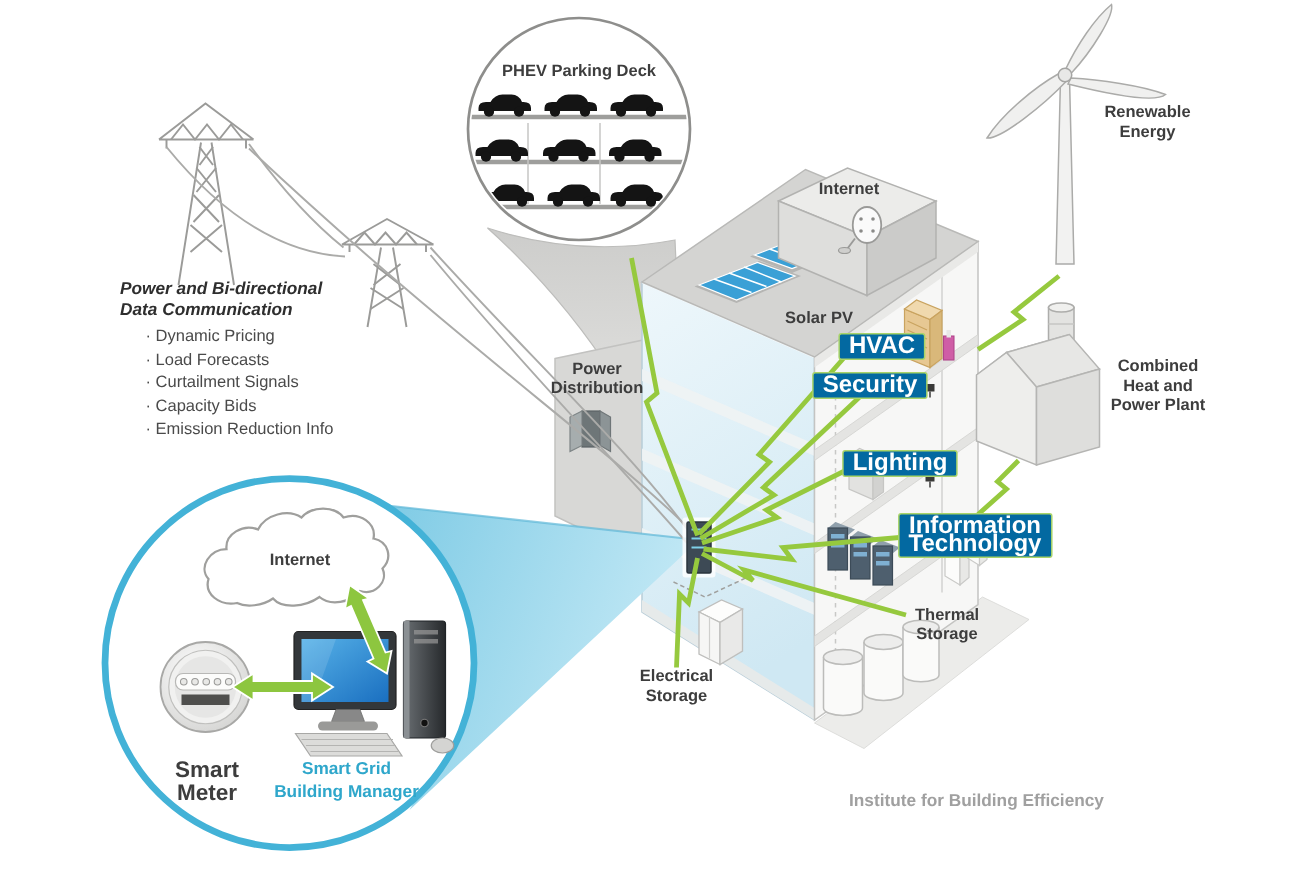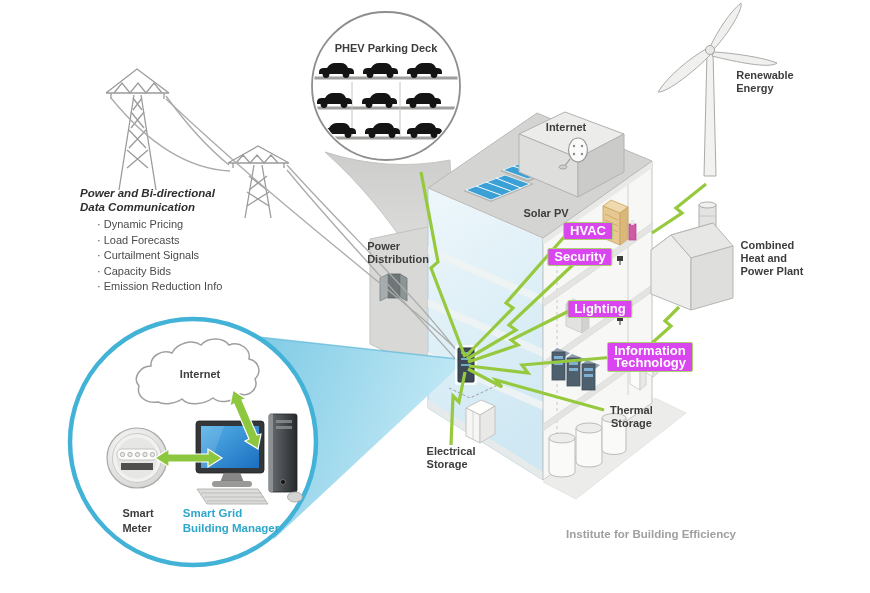--- a/index.html
+++ b/index.html
@@ -1,24 +1,24 @@
 <!DOCTYPE html>
 <html><head>
 <meta charset="utf-8">
 <style>
   html,body{margin:0;padding:0;background:#fff;}
   #stage{position:relative;width:870px;height:593px;background:#ffffff;overflow:hidden;
          font-family:"Liberation Sans",sans-serif;}
   #stage svg{position:absolute;left:0;top:0;}
   .label{position:absolute;transform:translate(-50%,-50%);color:#3d3d3d;font-weight:700;
-         font-size:11px;line-height:13px;text-align:left;white-space:nowrap;}
+         font-size:11px;line-height:13px;text-align:center;white-space:nowrap;}
   .label .ln{display:block;}
   .label-left{transform:translate(0,-50%);text-align:center;}
-  .green-tag{position:absolute;transform:translate(-50%,-50%);background:#d946ef;color:#ffffff;
-         font-size:13px;line-height:12px;font-weight:700;padding:2px 6px;border-radius:2px;
+  .green-tag{position:absolute;transform:translate(-50%,-50%);background:#0369a1;color:#ffffff;
+         font-size:16px;line-height:12px;font-weight:700;padding:2px 6px;border-radius:2px;
          border:1px solid #a9d468;text-align:center;white-space:nowrap;}
   .green-tag .ln{display:block;}
   .info-block{position:absolute;color:#4a4a4a;}
   .info-heading{font-weight:700;font-size:11.5px;line-height:14px;color:#2e2e2e;font-style:italic;}
   .info-heading .ln{display:block;}
   .info-items{margin-top:3px;font-size:11px;line-height:15.5px;font-weight:400;margin-left:17px;}
   .info-items .ln{display:block;}
   .cyan-label{color:#2fa7cb;}
   .footer-note{position:absolute;transform:translate(-50%,-50%);color:#a0a0a0;
          font-size:11.5px;font-weight:700;white-space:nowrap;}
@@ -376,21 +376,21 @@
 </div>
 
 <div class="label" style="left:772px;top:258px">
   <span class="ln">Combined</span>
   <span class="ln">Heat and</span>
   <span class="ln">Power Plant</span>
 </div>
 
 <div class="label" style="left:200px;top:374px">Internet</div>
 
-<div class="label" style="left:138px;top:521px;font-size:11px;line-height:15px">
+<div class="label" style="left:138px;top:521px;font-size:15px;line-height:15px">
   <span class="ln">Smart</span>
   <span class="ln">Meter</span>
 </div>
 
 <div class="label cyan-label" style="left:231px;top:521px;font-size:11.5px;line-height:15px">
   <span class="ln">Smart Grid</span>
   <span class="ln">Building Manager</span>
 </div>
 
 <div class="footer-note" style="left:651px;top:534px">Institute for Building Efficiency</div>

